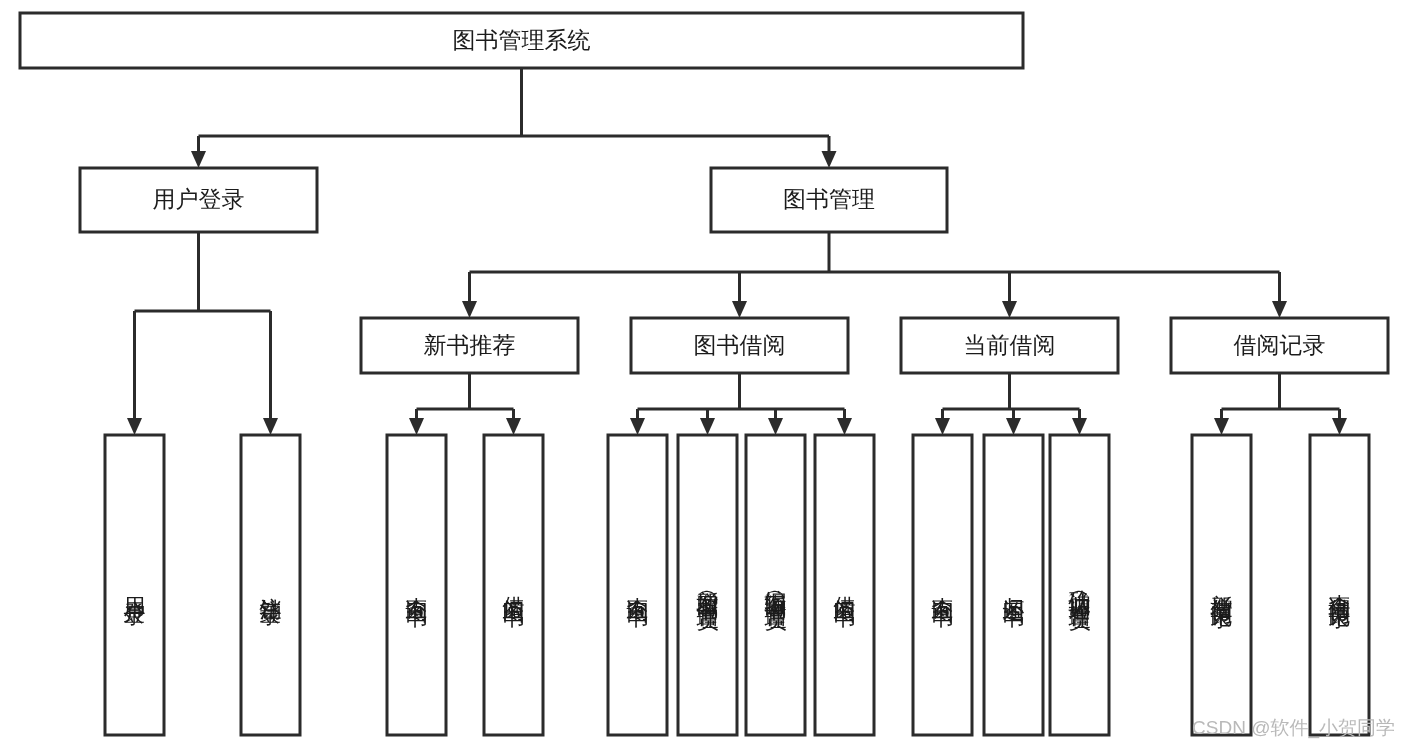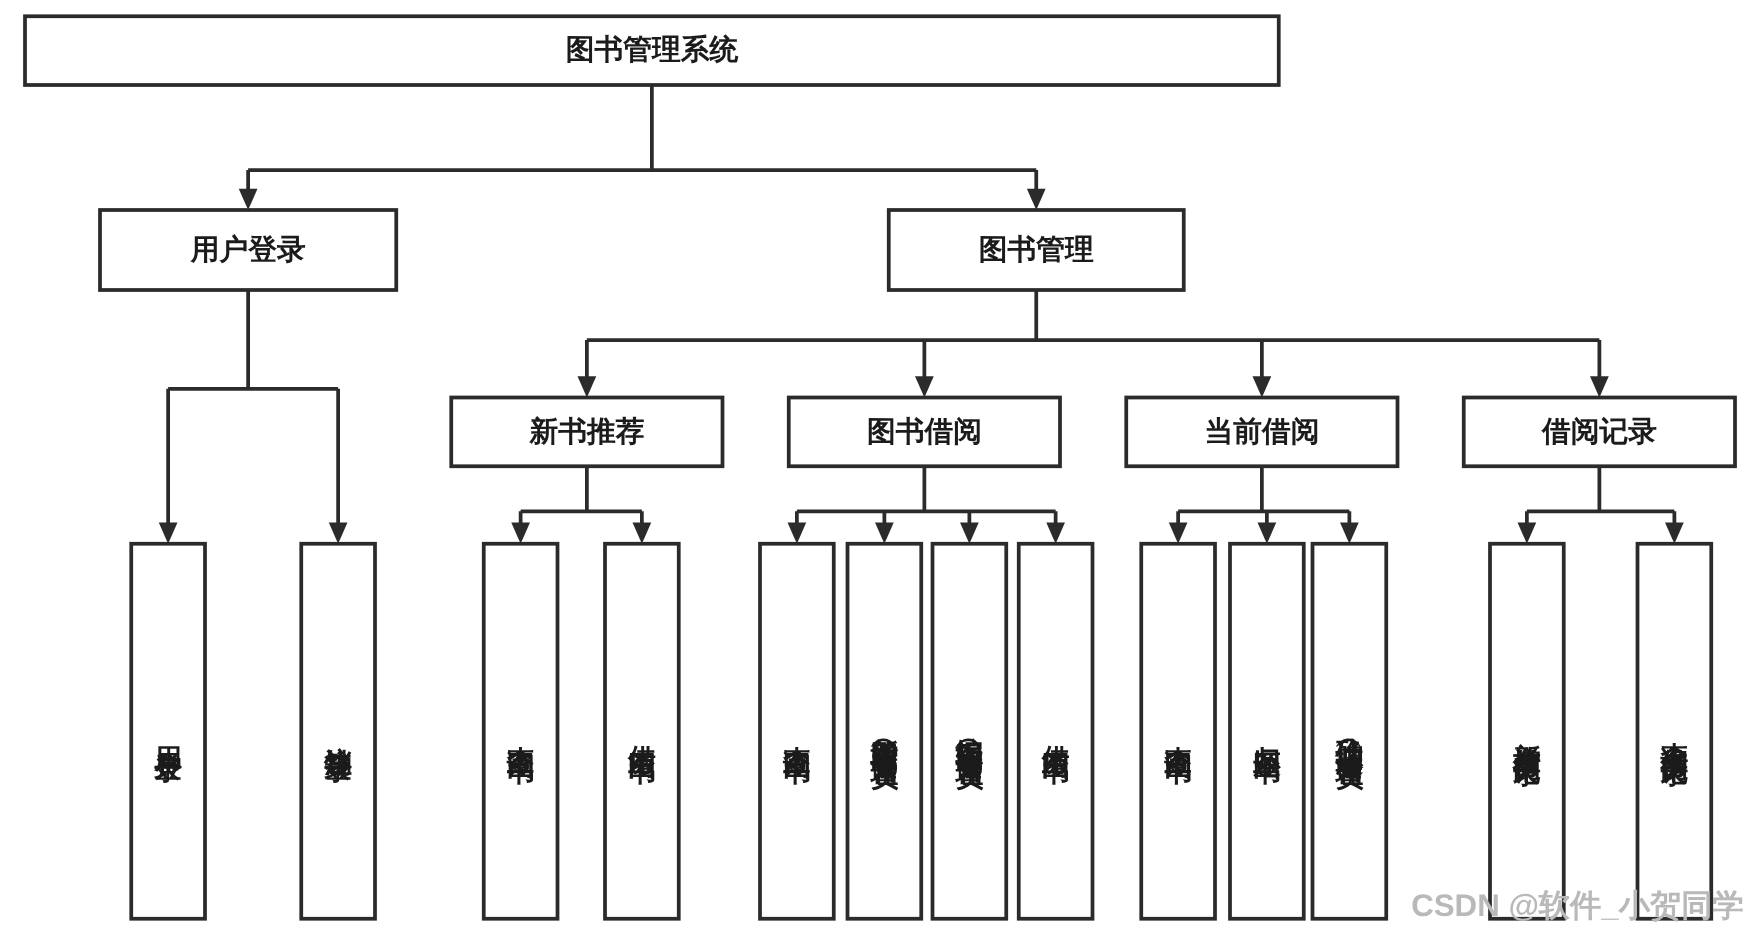--- a/index.html
+++ b/index.html
@@ -9,21 +9,20 @@
   }
   body {
     font-family: "Liberation Sans", "DejaVu Sans", sans-serif;
   }
   #canvas {
     position: relative;
     width: 1405px;
     height: 747px;
     background: #ffffff;
     overflow: hidden;
-    font-weight: bold;
   }
   svg#diagram {
     position: absolute;
     left: 0;
     top: 0;
     width: 1405px;
     height: 747px;
   }
   .node-rect {
     fill: #ffffff;
@@ -62,21 +61,21 @@
     justify-content: center;
     text-align: center;
     white-space: nowrap;
     pointer-events: none;
   }
   .watermark {
     position: absolute;
     right: 10px;
     bottom: 6px;
     font-family: "Liberation Sans", "DejaVu Sans", sans-serif;
-    font-size: 25px;
+    font-size: 19px;
     color: #b9b9b9;
     white-space: nowrap;
     user-select: none;
   }
 </style>
 </head>
 <body>
 
 <div id="canvas">
 

